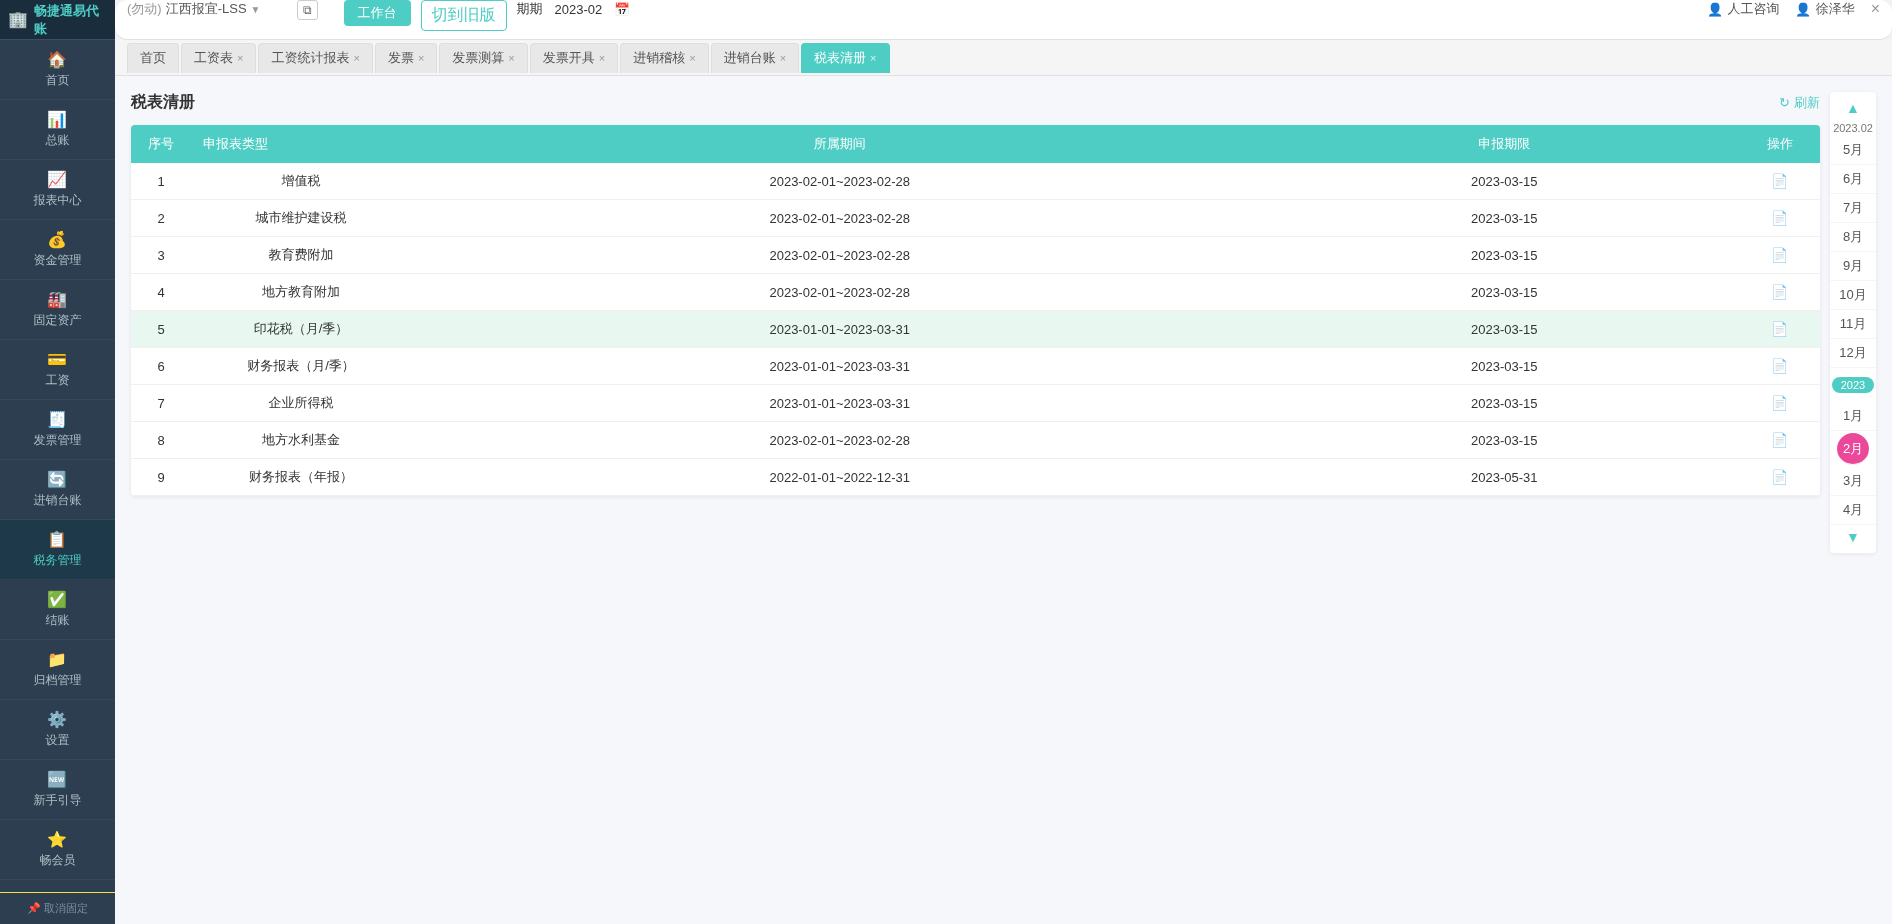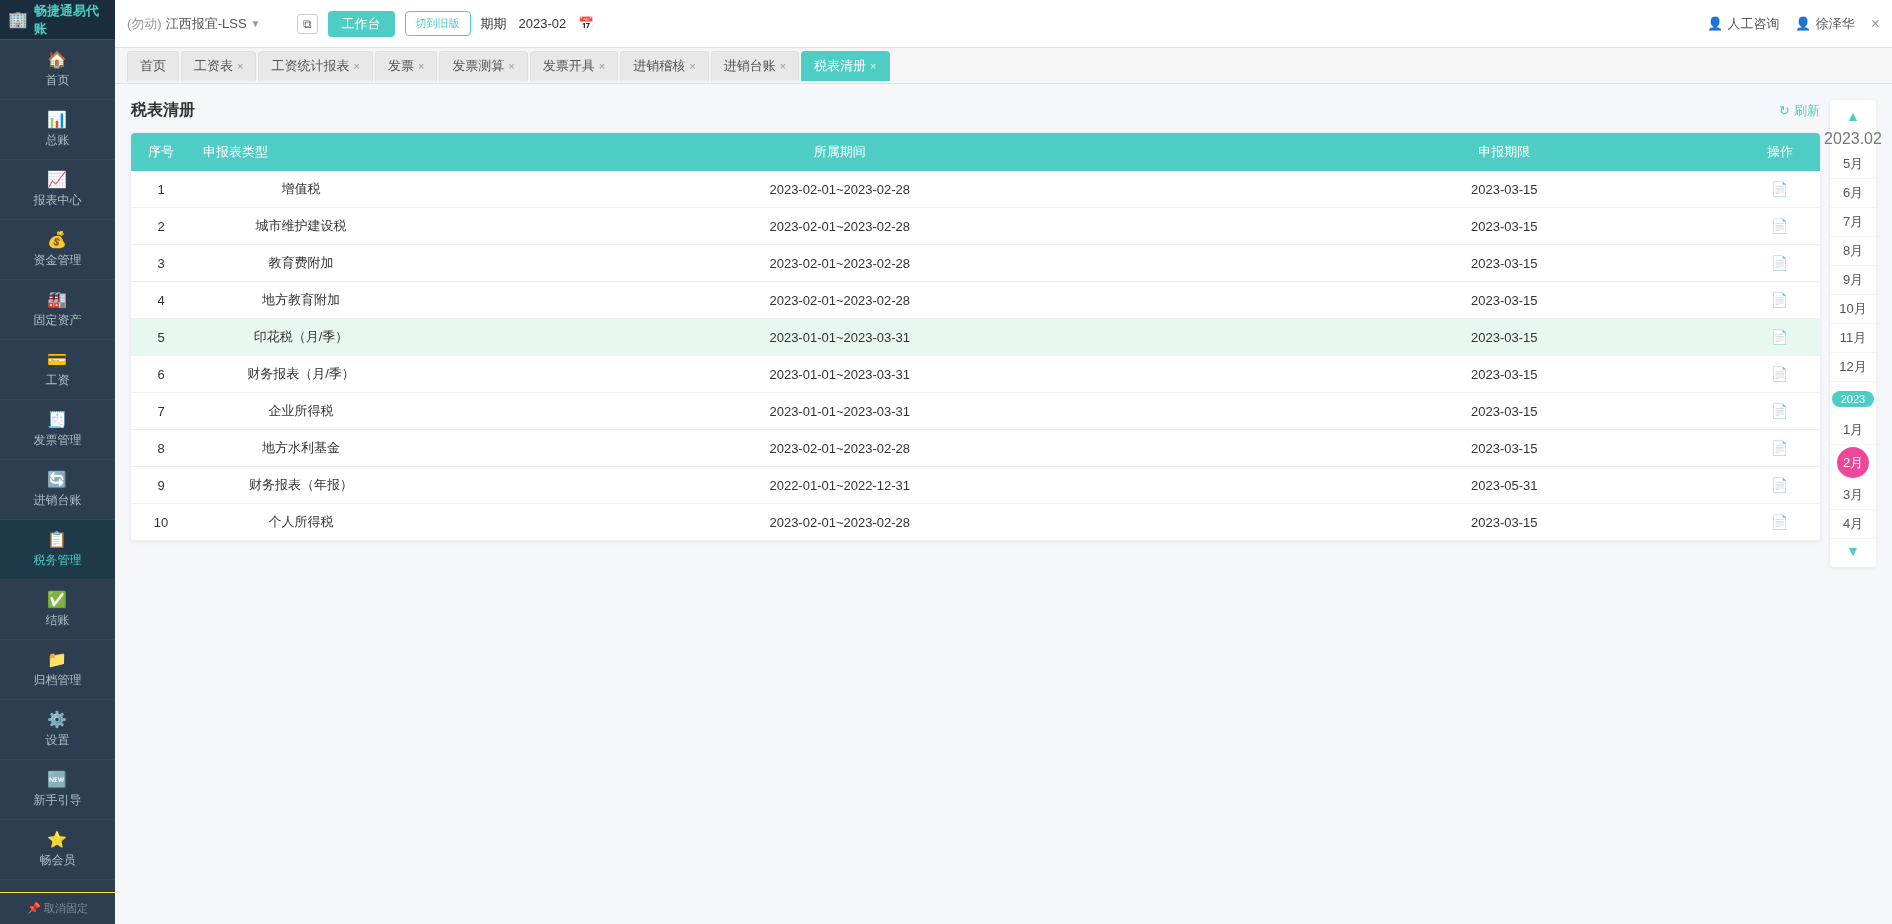--- a/index.html
+++ b/index.html
@@ -58,24 +58,25 @@
       flex-direction: column;
       overflow: hidden;
     }
 
     
     .topbar {
       background: #fff;
       border-bottom: 1px solid #e0e0e0;
       padding: 0 12px;
       display: flex;
-      align-items: center;
-      height: 48px;
+      align-items: flex-start;
+      height: 40px;
       gap: 10px;
       flex-shrink: 0;
+      border-radius: 13px;
     }
     .topbar-company {
       display: flex;
       align-items: center;
       gap: 4px;
       font-size: 13px;
       color: #555;
       cursor: pointer;
       min-width: 160px;
     }
@@ -89,29 +90,30 @@
       color: #666;
     }
     .topbar-workbench {
       background: #4ecdc4;
       color: #fff;
       border: none;
       border-radius: 4px;
       padding: 4px 14px;
       cursor: pointer;
       font-size: 13px;
+      margin-left: 16px;
     }
     .topbar-oldversion {
       border: 1px solid #4ecdc4;
       color: #4ecdc4;
       background: none;
       border-radius: 4px;
       padding: 4px 10px;
       cursor: pointer;
-      font-size: 11px;
+      font-size: 16px;
     }
     .topbar-period {
       display: flex;
       align-items: center;
       gap: 12px;
       font-size: 13px;
       color: #333;
     }
     .topbar-right {
       margin-left: auto;
@@ -493,34 +495,27 @@
     <td>2023-03-15</td>
     <td><span class="action-icon">📄</span></td>
   </tr>
             <tr>
     <td>9</td>
     <td>财务报表（年报）</td>
     <td>2022-01-01~2022-12-31</td>
     <td>2023-05-31</td>
     <td><span class="action-icon">📄</span></td>
   </tr>
-            <tr>
-    <td>10</td>
-    <td>个人所得税</td>
-    <td>2023-02-01~2023-02-28</td>
-    <td>2023-03-15</td>
-    <td><span class="action-icon">📄</span></td>
-  </tr>
           </tbody>
       </table>
     </div>
 
     <div class="calendar-sidebar">
       <div class="cal-up-arrow">▲</div>
-      <div style="font-size:16px; color:#777; padding:2px 4px; text-align:center;">2023.02</div>
+      <div style="font-size:11px; color:#777; padding:2px 4px; text-align:center;">2023.02</div>
       <div class="cal-month">5月</div>
       <div class="cal-month">6月</div>
       <div class="cal-month">7月</div>
       <div class="cal-month">8月</div>
       <div class="cal-month">9月</div>
       <div class="cal-month">10月</div>
       <div class="cal-month">11月</div>
       <div class="cal-month">12月</div>
       <div style="background:#4ecdc4; color:#fff; font-size:11px; padding:2px 6px; border-radius:10px; margin:9px auto; text-align:center; width:90%;">2023</div>
       <div class="cal-month">1月</div>

